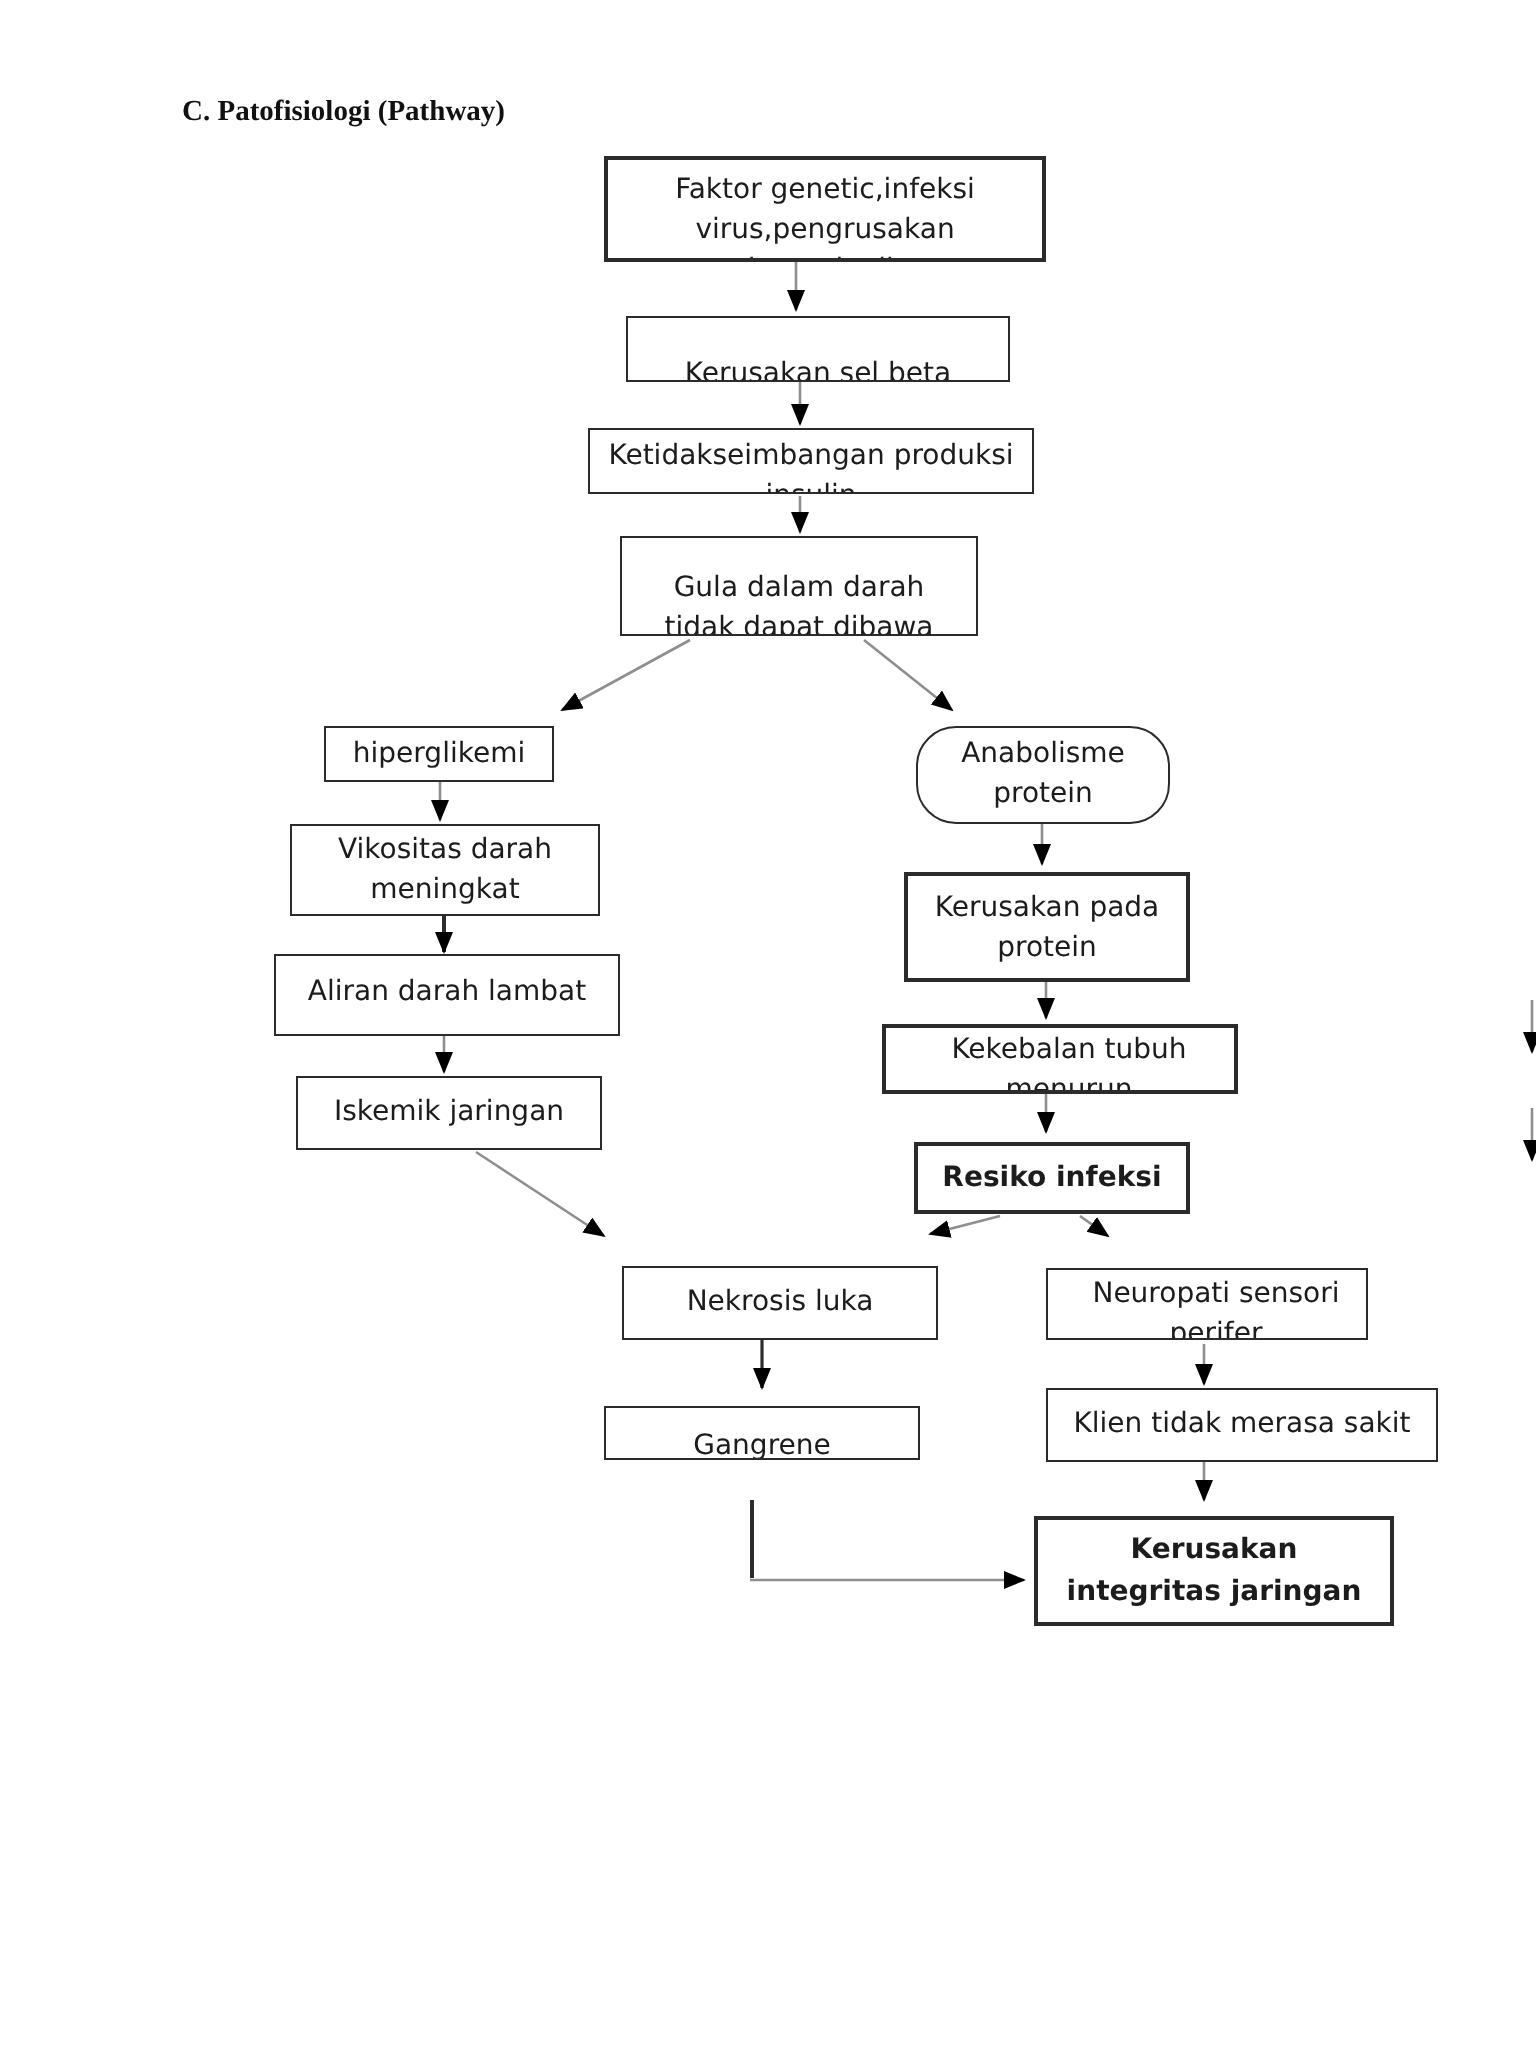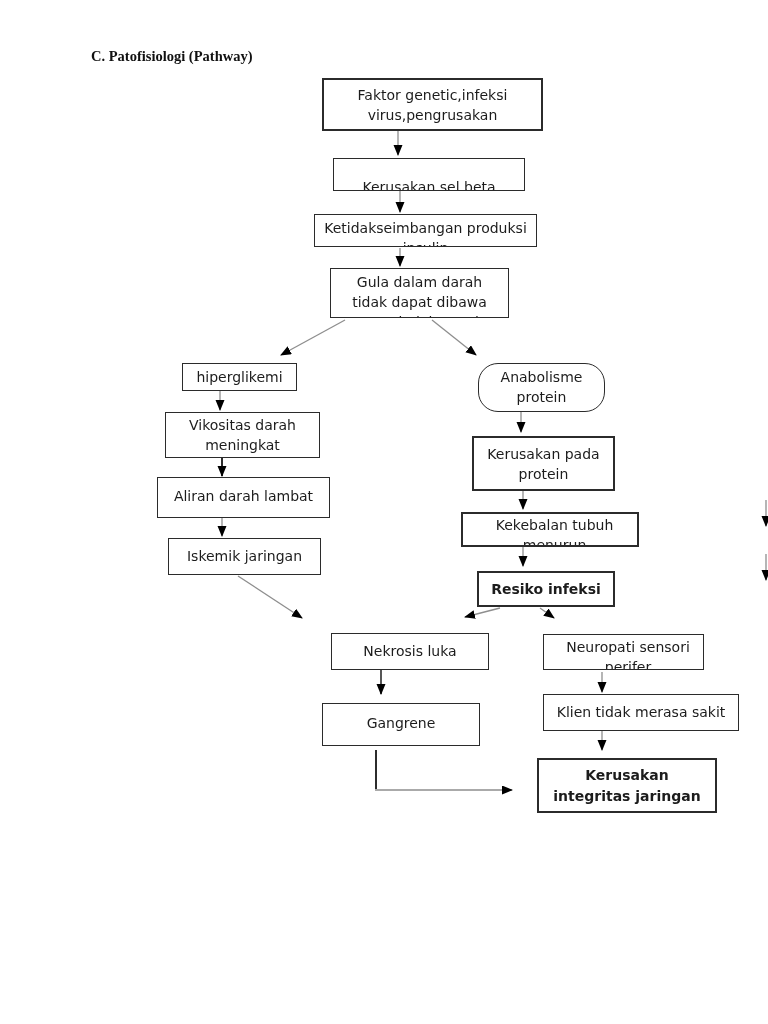--- a/index.html
+++ b/index.html
@@ -2,21 +2,21 @@
 <html><head>
 <meta charset="utf-8">
 <style>
   html,body{margin:0;padding:0;background:#ffffff;}
   #page{position:relative;width:768px;height:1024px;background:#ffffff;overflow:hidden;
         font-family:"DejaVu Sans",sans-serif;color:#1c1c1c;}
   #title{position:absolute;left:91px;top:48px;font-family:"Liberation Serif",serif;
          font-weight:bold;font-size:14.5px;color:#111;}
   #connectors{position:absolute;left:0;top:0;width:768px;height:1024px;}
   .box{position:absolute;box-sizing:border-box;background:#fff;border:1px solid #2b2b2b;
-       text-align:center;font-size:14px;line-height:20px;overflow:hidden;white-space:nowrap;margin-left:20px;}
+       text-align:center;font-size:14px;line-height:20px;overflow:hidden;white-space:nowrap;}
   .b2{border-width:2px;}
   .bold{font-weight:bold;}
   .left{text-align:center;}
 </style>
 </head>
 <body>
 
 <div id="page">
 
   <div id="title">C. Patofisiologi (Pathway)</div>
@@ -60,21 +60,21 @@
 
   <div class="box" style="left:313px;top:158px;width:192px;height:33px;padding-top:18px;">
     <div>Kerusakan sel beta</div>
   </div>
 
   <div class="box" style="left:294px;top:214px;width:223px;height:33px;padding-top:3px;">
     <div>Ketidakseimbangan produksi</div>
     <div>insulin</div>
   </div>
 
-  <div class="box" style="left:310px;top:268px;width:179px;height:50px;padding-top:3px;">
+  <div class="box" style="left:310px;top:268px;width:179px;height:50px;padding-top:15px;">
     <div>Gula dalam darah</div>
     <div>tidak dapat dibawa</div>
     <div>masuk dalam sel</div>
   </div>
 
   <div class="box" style="left:162px;top:363px;width:115px;height:28px;padding-top:3px;">
     <div>hiperglikemi</div>
   </div>
 
   <div class="box" style="left:145px;top:412px;width:155px;height:46px;padding-top:2px;">
@@ -111,21 +111,21 @@
 
   <div class="box" style="left:311px;top:633px;width:158px;height:37px;padding-top:7px;">
     <div>Nekrosis luka</div>
   </div>
 
   <div class="box left" style="left:523px;top:634px;width:161px;height:36px;padding:2px 0 0 9px;">
     <div>Neuropati sensori</div>
     <div>perifer</div>
   </div>
 
-  <div class="box" style="left:302px;top:703px;width:158px;height:43px;padding-top:9px;">
+  <div class="box" style="left:302px;top:703px;width:158px;height:27px;padding-top:9px;">
     <div>Gangrene</div>
   </div>
 
   <div class="box" style="left:523px;top:694px;width:196px;height:37px;padding-top:7px;">
     <div>Klien tidak merasa sakit</div>
   </div>
 
   <div class="box b2 bold" style="left:517px;top:758px;width:180px;height:55px;padding-top:5px;line-height:21px;">
     <div>Kerusakan</div>
     <div>integritas jaringan</div>

